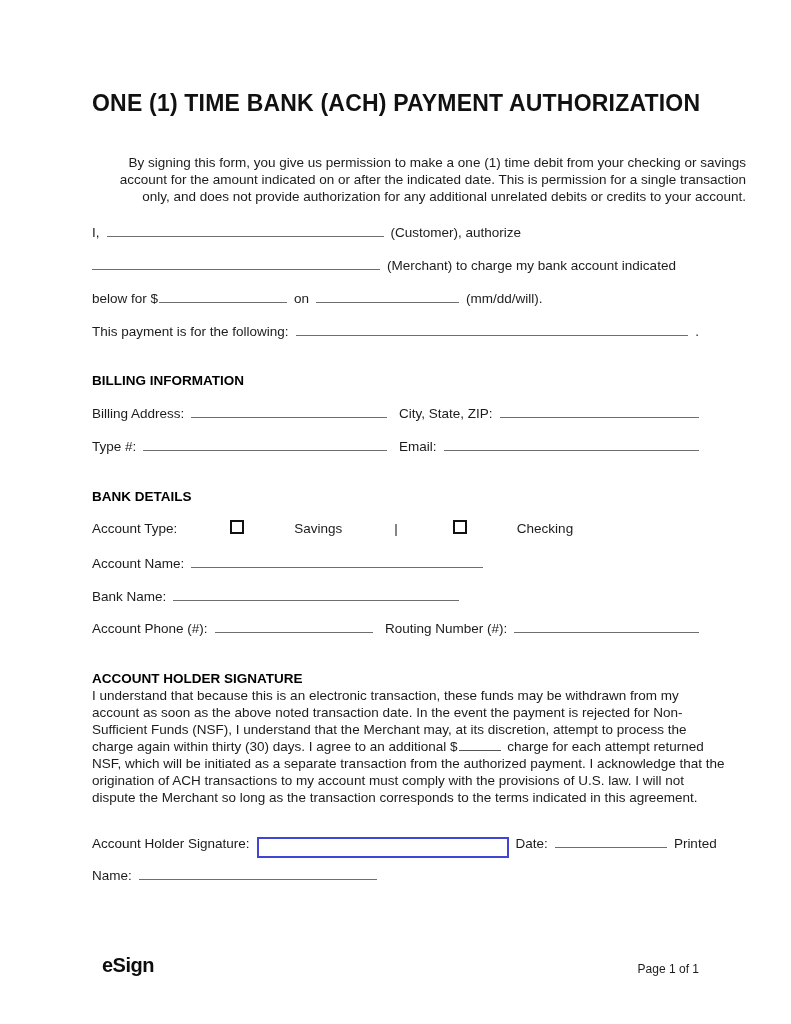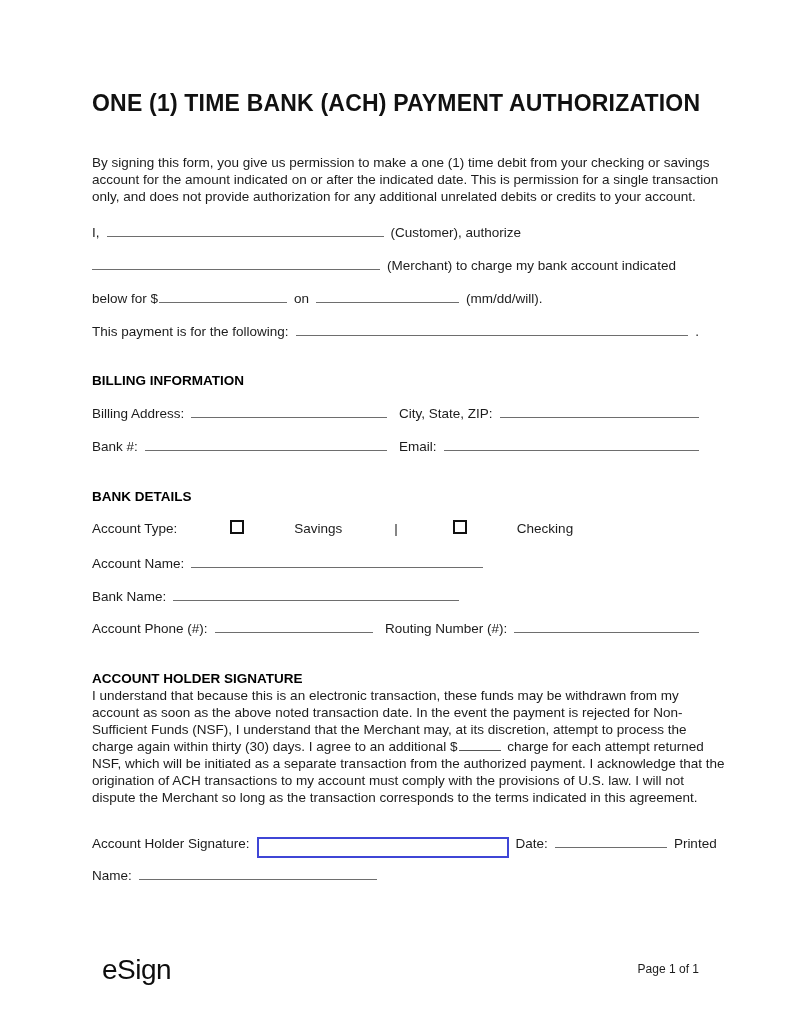--- a/index.html
+++ b/index.html
@@ -2,21 +2,21 @@
 <html><head>
 <meta charset="utf-8">
 <style>
   * { margin:0; padding:0; box-sizing:border-box; }
   html,body { width:791px; height:1024px; background:#ffffff; overflow:hidden; }
   body { font-family:"Liberation Sans", sans-serif; font-size:13.5px; color:#1c1c1c; }
   .page { position:relative; width:791px; height:1024px; background:#fff; }
   .content { position:absolute; left:92px; top:0; width:607px; }
 
   .doc-title { margin-top:90px; text-align:center; font-size:23px; font-weight:700; color:#111; white-space:nowrap; letter-spacing:0.2px; }
-  .intro { margin-top:37px; width:654px; line-height:17px; }
+  .intro { margin-top:37px; width:654px; line-height:17px;text-align:right; }
 
   .row { display:flex; align-items:baseline; white-space:nowrap; line-height:17px; }
   .mt16 { margin-top:16px; }
   .mt15 { margin-top:15px; }
   .blank { display:inline-block; height:13px; border-bottom:1.5px solid #6e6e6e; margin:0 7px; }
   .blank.first { margin-left:0; }
   .blank.tight { margin-left:1px; }
   .blank.grow { flex:1 1 auto; }
   .heading { font-weight:700; color:#000; }
   .col1 { display:flex; align-items:baseline; flex:0 0 auto; }
@@ -35,21 +35,21 @@
   .date-blank { width:112px; }
   .name-blank { width:238px; }
   .acctname-blank { width:292px; }
   .bankname-blank { width:286px; }
   .cust-blank { width:277px; }
   .merch-blank { width:288px; }
   .amount-blank { width:128px; }
   .ondate-blank { width:143px; }
   .name-row { margin-top:13px; }
 
-  .footer-logo { position:absolute; left:102px; top:954px; font-size:28px; font-weight:400; color:#0d0d0d; letter-spacing:-0.5px; }
+  .footer-logo { position:absolute; left:102px; top:954px; font-size:20px; font-weight:700; color:#0d0d0d; letter-spacing:-0.5px; }
   .footer-page { position:absolute; top:962px; left:92px; width:607px; text-align:right; font-size:12px; color:#1c1c1c; }
 </style>
 </head>
 <body>
 
 <div class="page">
   <div class="content">
 
     <div class="doc-title">ONE (1) TIME BANK (ACH) PAYMENT AUTHORIZATION</div>
 
@@ -90,21 +90,21 @@
         <span class="blank grow" style="margin-right:12px;"></span>
       </span>
       <span class="col2">
         <span>City, State, ZIP:</span>
         <span class="blank grow" style="margin-right:0;"></span>
       </span>
     </div>
 
     <div class="row mt16">
       <span class="col1 w-billing">
-        <span>Bank #:</span>
+        <span>Type #:</span>
         <span class="blank grow" style="margin-right:12px;"></span>
       </span>
       <span class="col2">
         <span>Email:</span>
         <span class="blank grow" style="margin-right:0;"></span>
       </span>
     </div>
 
     <div class="row heading" style="margin-top:33px;">
       <span>BANK DETAILS</span>

